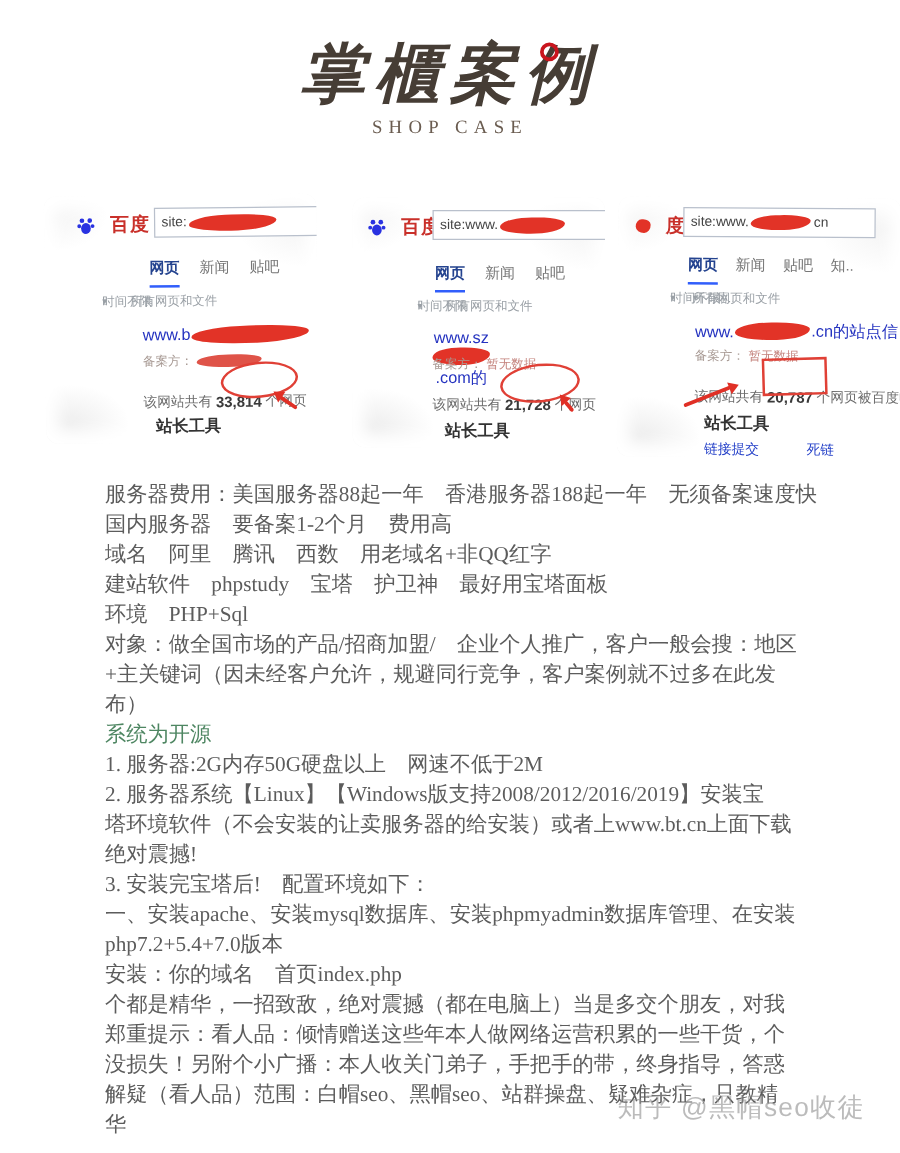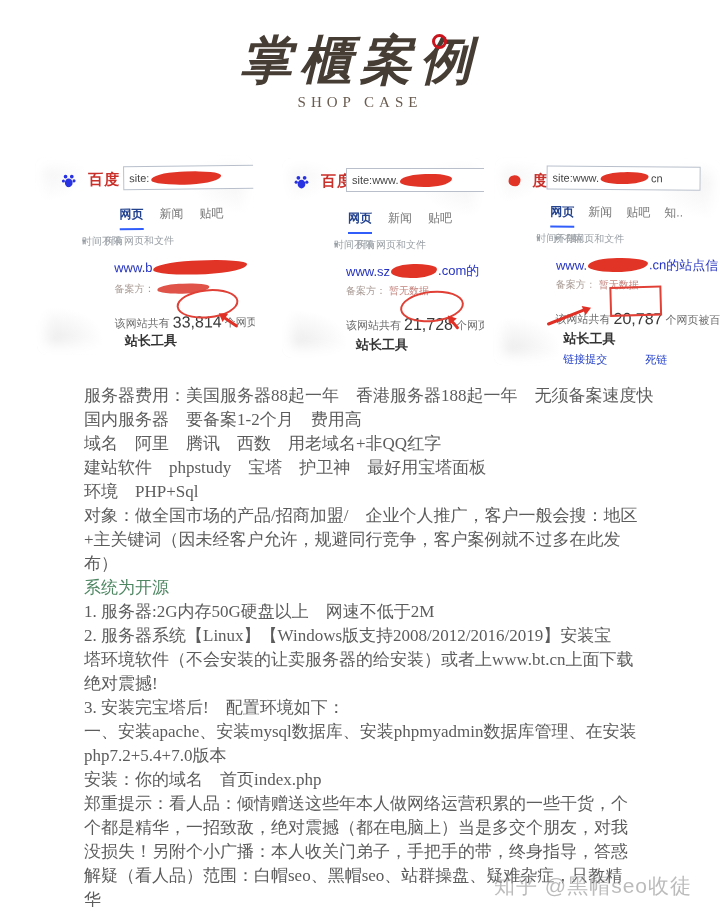--- a/index.html
+++ b/index.html
@@ -54,21 +54,21 @@
   .filters .filter{position:static;display:inline-flex;align-items:center;gap:2px;}
   .caret{position:static;font-size:8px;color:#9aa0a6;}
   .caret::before{content:"▾";}
   .rtitle{font-size:13px;color:#2533c0;display:flex;align-items:center;gap:1px;}
   .rtitle span{position:static;}
   .beian{font-size:10px;color:#a89a94;display:flex;align-items:center;gap:3px;font-family:Liberation Mono, monospace;}
   .beian span{position:static;}
   .beian .bval{color:#c4837d;}
   .count{font-size:11px;color:#6b6b6b;display:flex;align-items:center;gap:3px;}
   .count span{position:static;margin-top:16px;}
-  .count .num{font-weight:400;color:#3a3a3a;font-size:16px;}
+  .count .num{font-weight:700;color:#3a3a3a;font-size:12px;}
   .annot-ellipse{border:2px solid #e04036;border-radius:50%;}
   .annot-rect{border:2px solid #e04036;}
   .css-arrow{height:2.5px;background:#e03026;border-radius:2px;}
   .css-arrow::after{
     content:"";position:absolute;right:-7px;top:-3.5px;
     border-left:8px solid #e03026;border-top:5px solid transparent;border-bottom:5px solid transparent;
   }
   .rfooter{font-size:13px;font-weight:700;color:#333;}
   .rlinks{font-size:11px;color:#2440c8;display:flex;gap:38px;}
   .rlinks span{position:static;}
@@ -165,21 +165,21 @@
   </div>
   <div class="filters" style="left:52px;top:82px;">
     <span class="filter">
       <span>时间不限</span>
         <span class="caret"></span>
     </span>
     <span class="filter">
       <span>所有网页和文件</span>
     </span>
   </div>
-  <div class="rtitle" style="left:64px;top:104px;">
+  <div class="rtitle" style="left:64px;top:104px;flex-direction:column;">
     <span>www.sz</span>
     <span class="scrib" style="width:46px;height:14px;"></span>
     <span>.com的</span>
   </div>
   <div class="beian" style="left:64px;top:126px;">
     <span>备案方：</span>
     <span class="bval">暂无数据</span>
   </div>
   <div class="count" style="left:64px;top:142px;">
     <span>该网站共有</span>
@@ -254,20 +254,20 @@
   <div class="aline">布）</div>
   <div class="aline green">系统为开源</div>
   <div class="aline">1. 服务器:2G内存50G硬盘以上　网速不低于2M</div>
   <div class="aline">2. 服务器系统【Linux】【Windows版支持2008/2012/2016/2019】安装宝</div>
   <div class="aline">塔环境软件（不会安装的让卖服务器的给安装）或者上www.bt.cn上面下载</div>
   <div class="aline">绝对震撼!</div>
   <div class="aline">3. 安装完宝塔后!　配置环境如下：</div>
   <div class="aline">一、安装apache、安装mysql数据库、安装phpmyadmin数据库管理、在安装</div>
   <div class="aline">php7.2+5.4+7.0版本</div>
   <div class="aline">安装：你的域名　首页index.php</div>
+  <div class="aline">个都是精华，一招致敌，绝对震撼（都在电脑上）当是多交个朋友，对我</div>
   <div class="aline">郑重提示：看人品：倾情赠送这些年本人做网络运营积累的一些干货，个</div>
-  <div class="aline">个都是精华，一招致敌，绝对震撼（都在电脑上）当是多交个朋友，对我</div>
   <div class="aline">没损失！另附个小广播：本人收关门弟子，手把手的带，终身指导，答惑</div>
   <div class="aline">解疑（看人品）范围：白帽seo、黑帽seo、站群操盘、疑难杂症，只教精</div>
   <div class="aline">华</div>
 </div>
 
 <div class="watermark">知乎 @黑帽seo收徒</div>
 
 </body></html>

